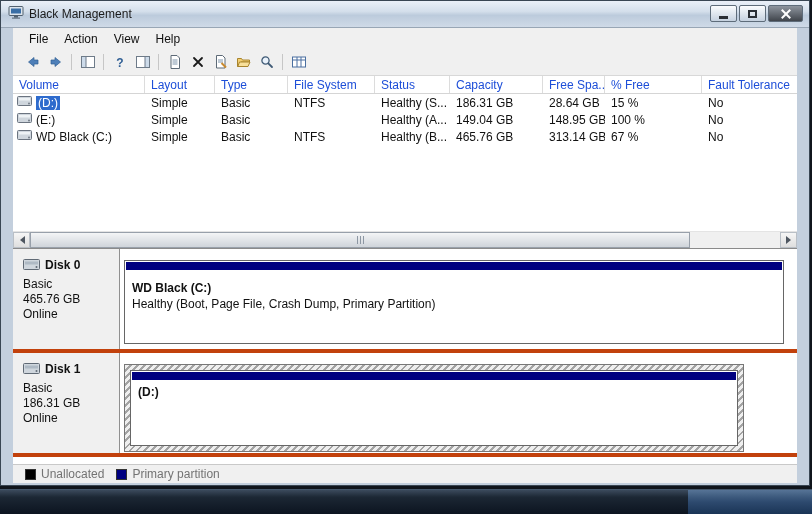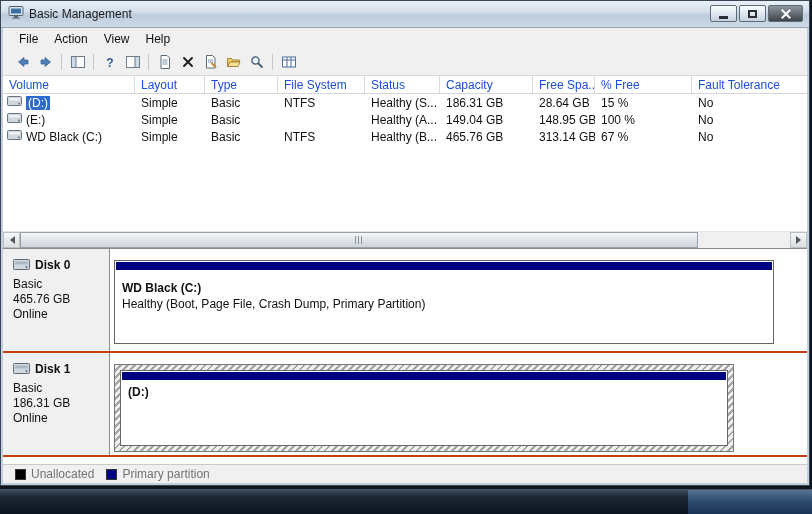--- a/index.html
+++ b/index.html
@@ -17,21 +17,21 @@
   .wbtn { width:27px; height:17px; border:1px solid #5e6c7a; border-radius:2px;
           background:linear-gradient(#fbfdfe,#c5d1df); display:flex; align-items:center; justify-content:center; }
   .wbtn.close { width:35px; background:linear-gradient(#8e959e,#40454c); }
   .g-min { width:9px; height:3px; background:#2a2f35; margin-top:8px; }
   .g-max { width:9px; height:8px; border:2px solid #2a2f35; }
   .g-close { position:relative; width:10px; height:10px; }
   .g-close::before,.g-close::after { content:""; position:absolute; left:-1px; top:4px; width:12px; height:2px; background:#fff; }
   .g-close::before { transform:rotate(45deg); }
   .g-close::after  { transform:rotate(-45deg); }
 
-  .client { flex:1; display:flex; flex-direction:column; margin:0 2px 2px; background:#fff; }
+  .client { flex:1; display:flex; flex-direction:column; margin:0 12px 2px; background:#fff; }
 
   
   .menubar { height:21px; flex:0 0 21px; background:#f0f0f0; display:flex; align-items:center; padding-left:8px; }
   .menu-item { font-size:12px; padding:2px 8px; color:#111; cursor:default; }
   .toolbar { height:27px; flex:0 0 27px; background:#f0f0f0; border-bottom:1px solid #d8d8d8;
              display:flex; align-items:center; padding-left:8px; }
   .tbtn { width:23px; height:22px; display:flex; align-items:center; justify-content:center; border-radius:2px; }
   .tsep { width:1px; height:16px; background:#c6c6c6; margin:0 4px; }
 
   
@@ -54,21 +54,21 @@
   .tri-left  { width:0; height:0; border:4px solid transparent; border-right:5px solid #4e5660; margin-right:3px;}
   .tri-right { width:0; height:0; border:4px solid transparent; border-left:5px solid #4e5660; margin-left:3px;}
   .sb-track { flex:1; position:relative; }
   .sb-thumb { position:absolute; left:0; top:0; height:16px; width:88%;
               background:linear-gradient(#f4f5f6,#cfd4da); border:1px solid #98a0aa;
               display:flex; align-items:center; justify-content:center; gap:2px; }
   .grip { width:1px; height:8px; background:#8d97a3; }
 
   
   .graphic-pane { flex:1; background:#fff; border-top:1px solid #8a8a8a; display:flex; flex-direction:column; overflow:hidden; }
-  .disk-row { height:104px; flex:0 0 104px; display:flex; border-bottom:2px solid #c2410c;justify-content:center; }
+  .disk-row { height:104px; flex:0 0 104px; display:flex; border-bottom:4px solid #c2410c;justify-content:center; }
   .disk-info { width:107px; flex:0 0 107px; background:#f0f0f0; border-right:1px solid #909090;
                padding:8px 6px 0 10px; font-size:12px; color:#111; }
   .disk-title { display:flex; align-items:center; gap:5px; font-weight:bold; margin-bottom:4px; }
   .disk-line { line-height:15px; }
   .disk-graphic { flex:1; padding:11px 0 0 4px; }
   .partition { border:1px solid #666; background:#fff; }
   .p0 { width:660px; height:84px; }
   .part-band { height:8px; margin:1px 1px 0 1px; background:#000080; }
   .part-text { padding-left:7px; font-size:12px; line-height:16px; color:#111; }
   .part-name { font-weight:bold; margin-top:10px; }
@@ -99,21 +99,21 @@
 
     <div class="titlebar">
       <span>
         <svg width="16" height="16" viewBox="0 0 16 16">
             <rect x="1" y="2.5" width="14" height="9" rx="1" fill="#dce4ec" stroke="#51606f"></rect>
             <rect x="3" y="4.5" width="10" height="5" fill="#3a6ea5"></rect>
             <rect x="6" y="12" width="4" height="1.6" fill="#51606f"></rect>
             <rect x="4" y="13.6" width="8" height="1" fill="#51606f"></rect>
           </svg>
       </span>
-      <span class="title-text">Basic Management</span>
+      <span class="title-text">Black Management</span>
       <div class="win-controls">
         <div class="wbtn">
             <span class="g-min"></span>
           </div>
         <div class="wbtn">
             <span class="g-max"></span>
           </div>
         <div class="wbtn close">
             <span class="g-close"></span>
           </div>

